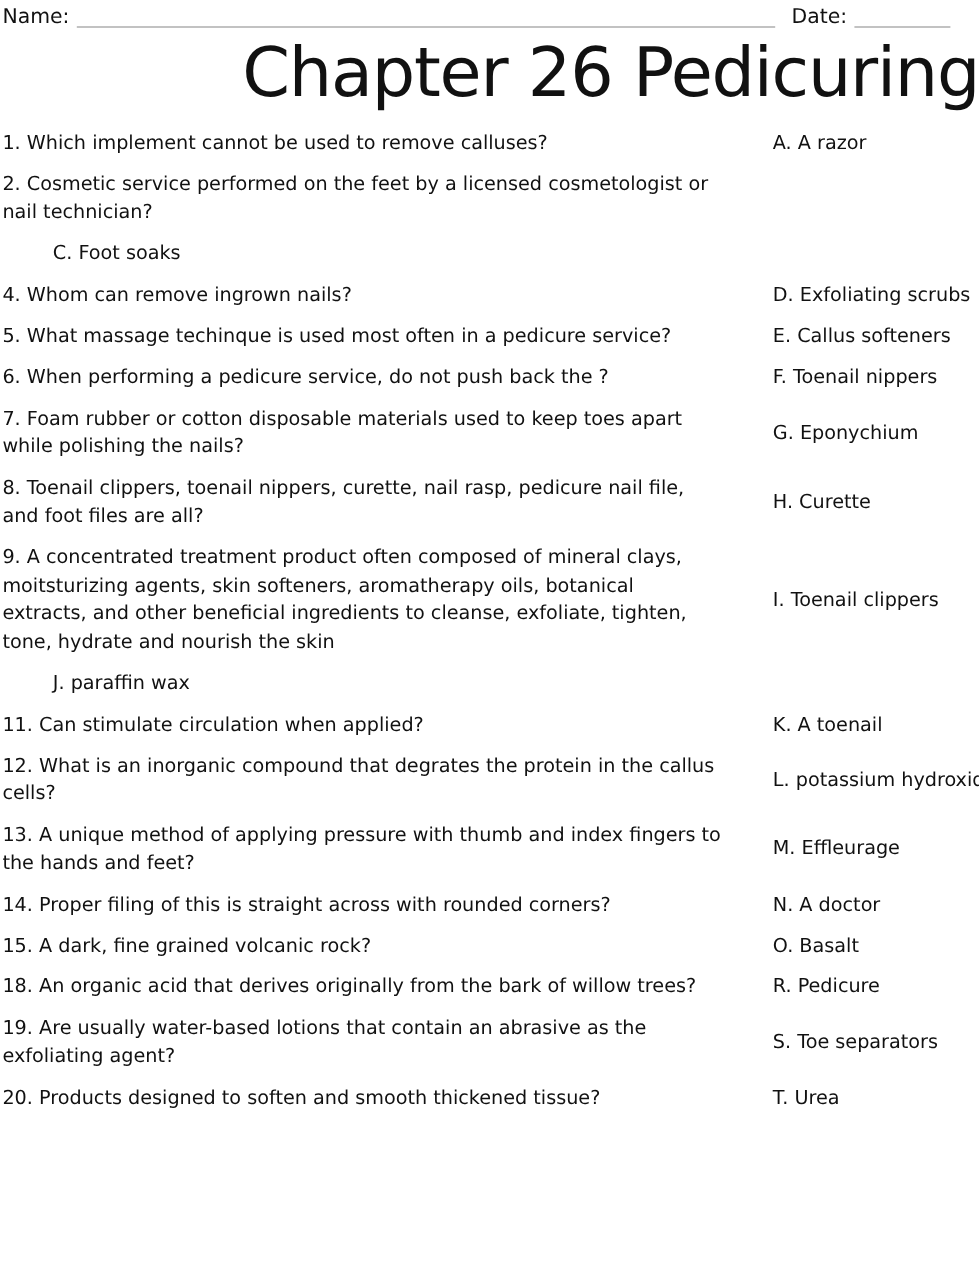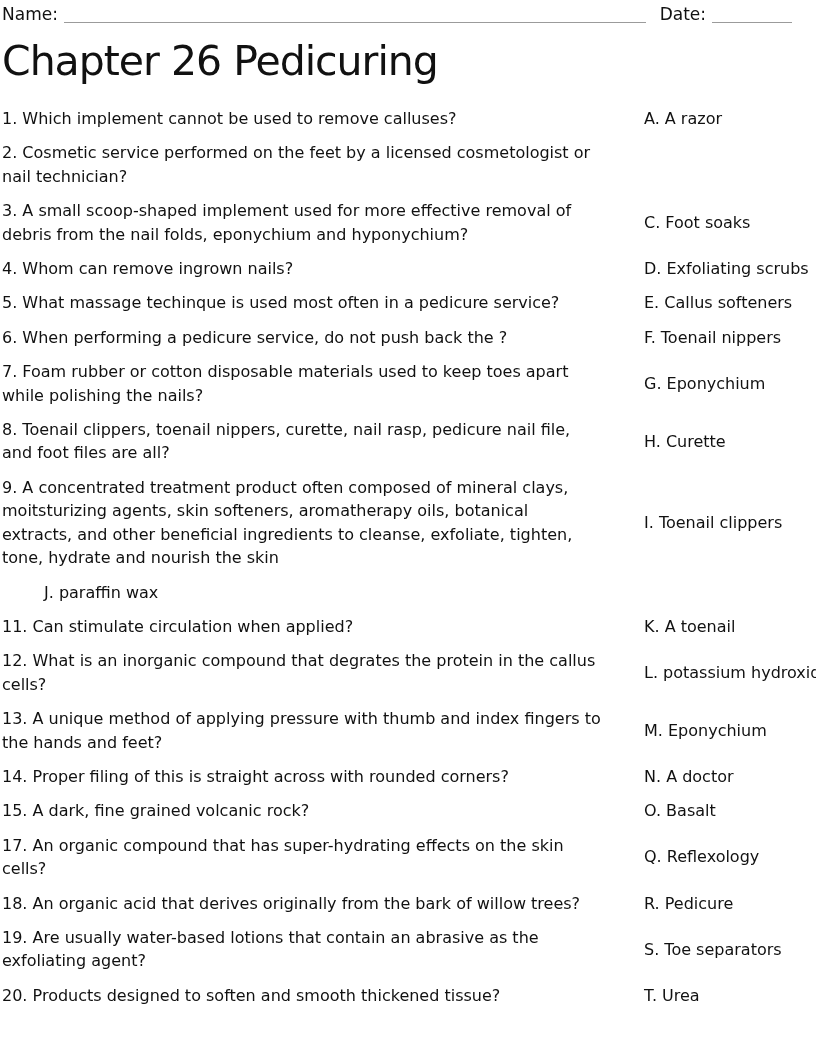--- a/index.html
+++ b/index.html
@@ -38,22 +38,22 @@
     flex: 1 1 auto;
     margin: 0 14px 2px 6px;
   }
   .date-line {
     width: 80px;
     margin: 0 0 2px 6px;
   }
   
   .title {
     margin: 4px 0 0 0;
-    text-align: left;
-    font-size: 41px;
+    text-align: right;
+    font-size: 57px;
     line-height: 64px;
     font-weight: 400;
     letter-spacing: -1px;
   }
   
   .match-list {
     margin-top: 14px;
   }
   .match-row {
     display: flex;
@@ -89,21 +89,20 @@
 
   <div class="match-list">
     <div class="match-row">
       <div class="q-cell">1. Which implement cannot be used to remove calluses?</div>
       <div class="a-cell">A. A razor</div>
     </div>
     <div class="match-row">
       <div class="q-cell">2. Cosmetic service performed on the feet by a licensed cosmetologist or nail technician?</div>
     </div>
     <div class="match-row">
-      <div class="q-cell">3. A small scoop-shaped implement used for more effective removal of debris from the nail folds, eponychium and hyponychium?</div>
       <div class="a-cell">C. Foot soaks</div>
     </div>
     <div class="match-row">
       <div class="q-cell">4. Whom can remove ingrown nails?</div>
       <div class="a-cell">D. Exfoliating scrubs</div>
     </div>
     <div class="match-row">
       <div class="q-cell">5. What massage techinque is used most often in a pedicure service?</div>
       <div class="a-cell">E. Callus softeners</div>
     </div>
@@ -129,33 +128,29 @@
     <div class="match-row">
       <div class="q-cell">11. Can stimulate circulation when applied?</div>
       <div class="a-cell">K. A toenail</div>
     </div>
     <div class="match-row">
       <div class="q-cell">12. What is an inorganic compound that degrates the protein in the callus cells?</div>
       <div class="a-cell">L. potassium hydroxide</div>
     </div>
     <div class="match-row">
       <div class="q-cell">13. A unique method of applying pressure with thumb and index fingers to the hands and feet?</div>
-      <div class="a-cell">M. Eponychium</div>
+      <div class="a-cell">M. Effleurage</div>
     </div>
     <div class="match-row">
       <div class="q-cell">14. Proper filing of this is straight across with rounded corners?</div>
       <div class="a-cell">N. A doctor</div>
     </div>
     <div class="match-row">
       <div class="q-cell">15. A dark, fine grained volcanic rock?</div>
       <div class="a-cell">O. Basalt</div>
-    </div>
-    <div class="match-row">
-      <div class="q-cell">17. An organic compound that has super-hydrating effects on the skin cells?</div>
-      <div class="a-cell">Q. Reflexology</div>
     </div>
     <div class="match-row">
       <div class="q-cell">18. An organic acid that derives originally from the bark of willow trees?</div>
       <div class="a-cell">R. Pedicure</div>
     </div>
     <div class="match-row">
       <div class="q-cell">19. Are usually water-based lotions that contain an abrasive as the exfoliating agent?</div>
       <div class="a-cell">S. Toe separators</div>
     </div>
     <div class="match-row">

